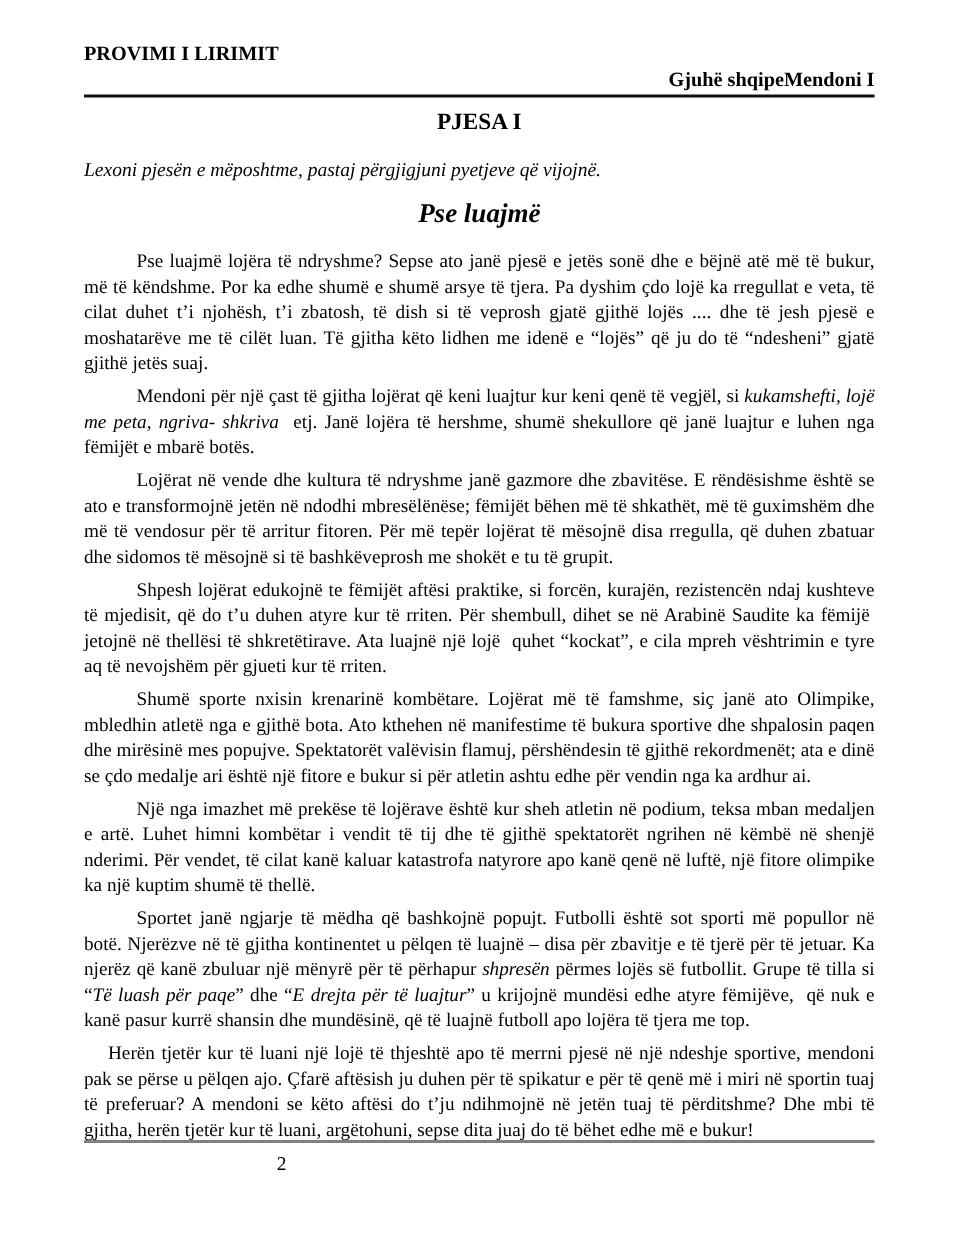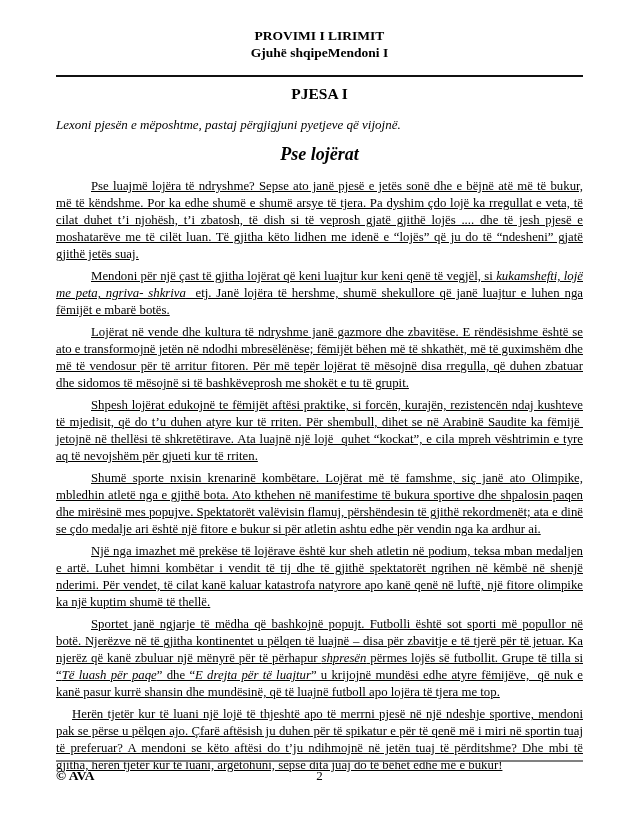--- a/index.html
+++ b/index.html
@@ -13,33 +13,32 @@
     height: 826px;
     margin: 0 auto;
     background: #ffffff;
     color: #000000;
     font-family: "Liberation Serif", "DejaVu Serif", serif;
     box-sizing: border-box;
     padding: 28px 55px 0 56px;
     overflow: hidden;
   }
   .exam-title {
-    text-align: center;
     font-weight: bold;
     font-size: 13.5px;
     line-height: 16px;
   }
   .header-row {
     display: flex;
-    justify-content: center;
+    justify-content: flex-end;
     font-weight: bold;
     font-size: 13.5px;
     line-height: 16px;
     border-bottom: 2px solid #111111;
-    padding-bottom: 14px;
+    padding-bottom: 2px;
     margin-top: 1px;
   }
   .section-title {
     text-align: center;
     font-weight: bold;
     font-size: 15.5px;
     margin-top: 8px;
   }
   .instruction {
     text-align: left;
@@ -56,21 +55,20 @@
   }
   .passage {
     margin-top: 13px;
     font-size: 12.8px;
   }
   .para {
     margin: 0 0 5px 0;
     text-align: justify;
     text-indent: 35px;
     line-height: 17px;
-    text-decoration: underline;
   }
   .para.small-indent {
     text-indent: 16px;
   }
   .footer {
     position: absolute;
     left: 56px;
     right: 55px;
     top: 760px;
     border-top: 2px solid #808080;
@@ -94,31 +92,30 @@
     <div class="header-row">
       <span>Gjuhë shqipe</span>
       <span>Mendoni I</span>
     </div>
   </div>
 
   <div class="section-title">PJESA I</div>
 
   <div class="instruction">Lexoni pjesën e mëposhtme, pastaj përgjigjuni pyetjeve që vijojnë.</div>
 
-  <div class="passage-title">Pse lojërat</div>
+  <div class="passage-title">Pse luajmë</div>
 
   <div class="passage">
       <p class="para"><span>Pse luajmë lojëra të ndryshme? Sepse ato janë pjesë e jetës sonë dhe e bëjnë atë më të bukur, më të këndshme. Por ka edhe shumë e shumë arsye të tjera. Pa dyshim çdo lojë ka rregullat e veta, të cilat duhet t’i njohësh, t’i zbatosh, të dish si të veprosh gjatë gjithë lojës .... dhe të jesh pjesë e moshatarëve me të cilët luan. Të gjitha këto lidhen me idenë e “lojës” që ju do të “ndesheni” gjatë gjithë jetës suaj.</span></p>
       <p class="para"><span>Mendoni për një çast të gjitha lojërat që keni luajtur kur keni qenë të vegjël, si </span><i>kukamshefti, lojë me peta, ngriva- shkriva</i><span>&nbsp; etj. Janë lojëra të hershme, shumë shekullore që janë luajtur e luhen nga fëmijët e mbarë botës.</span></p>
       <p class="para"><span>Lojërat në vende dhe kultura të ndryshme janë gazmore dhe zbavitëse. E rëndësishme është se ato e transformojnë jetën në ndodhi mbresëlënëse; fëmijët bëhen më të shkathët, më të guximshëm dhe më të vendosur për të arritur fitoren. Për më tepër lojërat të mësojnë disa rregulla, që duhen zbatuar dhe sidomos të mësojnë si të bashkëveprosh me shokët e tu të grupit.</span></p>
       <p class="para"><span>Shpesh lojërat edukojnë te fëmijët aftësi praktike, si forcën, kurajën, rezistencën ndaj kushteve të mjedisit, që do t’u duhen atyre kur të rriten. Për shembull, dihet se në Arabinë Saudite ka fëmijë&nbsp; jetojnë në thellësi të shkretëtirave. Ata luajnë një lojë&nbsp; quhet “kockat”, e cila mpreh vështrimin e tyre aq të nevojshëm për gjueti kur të rriten.</span></p>
       <p class="para"><span>Shumë sporte nxisin krenarinë kombëtare. Lojërat më të famshme, siç janë ato Olimpike, mbledhin atletë nga e gjithë bota. Ato kthehen në manifestime të bukura sportive dhe shpalosin paqen dhe mirësinë mes popujve. Spektatorët valëvisin flamuj, përshëndesin të gjithë rekordmenët; ata e dinë se çdo medalje ari është një fitore e bukur si për atletin ashtu edhe për vendin nga ka ardhur ai.</span></p>
       <p class="para"><span>Një nga imazhet më prekëse të lojërave është kur sheh atletin në podium, teksa mban medaljen e artë. Luhet himni kombëtar i vendit të tij dhe të gjithë spektatorët ngrihen në këmbë në shenjë nderimi. Për vendet, të cilat kanë kaluar katastrofa natyrore apo kanë qenë në luftë, një fitore olimpike ka një kuptim shumë të thellë.</span></p>
       <p class="para"><span>Sportet janë ngjarje të mëdha që bashkojnë popujt. Futbolli është sot sporti më popullor në botë. Njerëzve në të gjitha kontinentet u pëlqen të luajnë – disa për zbavitje e të tjerë për të jetuar. Ka njerëz që kanë zbuluar një mënyrë për të përhapur </span><i>shpresën</i><span> përmes lojës së futbollit. Grupe të tilla si “</span><i>Të luash për paqe</i><span>” dhe “</span><i>E drejta për të luajtur</i><span>” u krijojnë mundësi edhe atyre fëmijëve,&nbsp; që nuk e kanë pasur kurrë shansin dhe mundësinë, që të luajnë futboll apo lojëra të tjera me top.</span></p>
       <p class="para small-indent"><span>Herën tjetër kur të luani një lojë të thjeshtë apo të merrni pjesë në një ndeshje sportive, mendoni pak se përse u pëlqen ajo. Çfarë aftësish ju duhen për të spikatur e për të qenë më i miri në sportin tuaj të preferuar? A mendoni se këto aftësi do t’ju ndihmojnë në jetën tuaj të përditshme? Dhe mbi të gjitha, herën tjetër kur të luani, argëtohuni, sepse dita juaj do të bëhet edhe më e bukur!</span></p>
     </div>
 
   <div class="footer">
-    <span class="left">© AVA</span>
     <span class="mid">2</span>
   </div>
 
 </div>
 
 </body></html>

